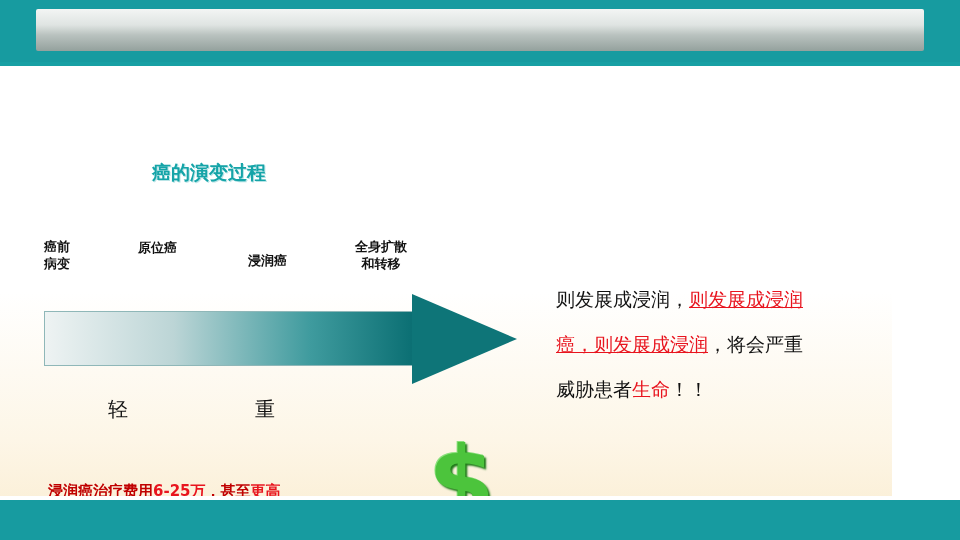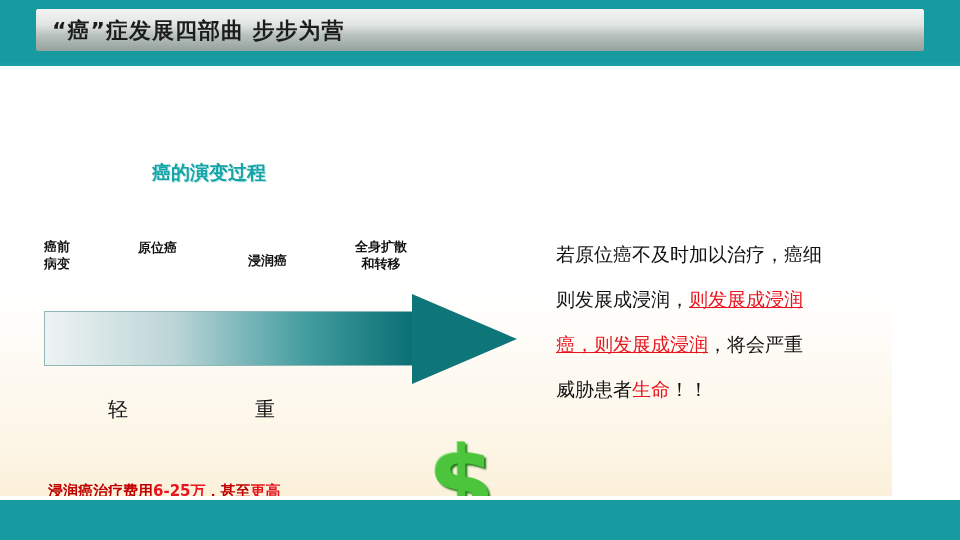--- a/index.html
+++ b/index.html
@@ -163,21 +163,20 @@
     filter:blur(1.2px);
   }
 </style>
 </head>
 <body>
 
 <div id="slide">
 
   <div class="top-band"></div>
   <div class="title-plate"></div>
-  <div class="title-text">“癌”症发展四部曲 步步为营</div>
   <div class="band-rule"></div>
 
   <div class="body-area">
 
     <div class="subtitle">癌的演变过程</div>
 
     <div class="stage-label" id="stage0">癌前
 病变</div>
     <div class="stage-label" id="stage1">原位癌</div>
     <div class="stage-label" id="stage2">浸润癌</div>
@@ -204,21 +203,21 @@
       <div class="coin md" style="left:100px;top:84px;"></div>
       <div class="coin sm" style="left:126px;top:90px;"></div>
       <div class="coin md" style="left:6px;top:100px;"></div>
       <div class="coin lg" style="left:34px;top:98px;"></div>
       <div class="coin md" style="left:66px;top:100px;"></div>
       <div class="coin lg" style="left:92px;top:98px;"></div>
 
     </div>
 
     <div class="right-text">
-      <span>若原位癌不及时加以治疗，癌细</span><br>
+      <br>
       <span>则发展成浸润，</span><span class="red ul">则发展成浸润</span><br>
       <span class="red ul">癌，则发展成浸润</span><span>，将会严重</span><br>
       <span>威胁患者</span><span class="red">生命</span><span>！！</span>
     </div>
 
     <div class="mosaic"></div>
 
   </div>
 
   <div class="bottom-white-strip"></div>

